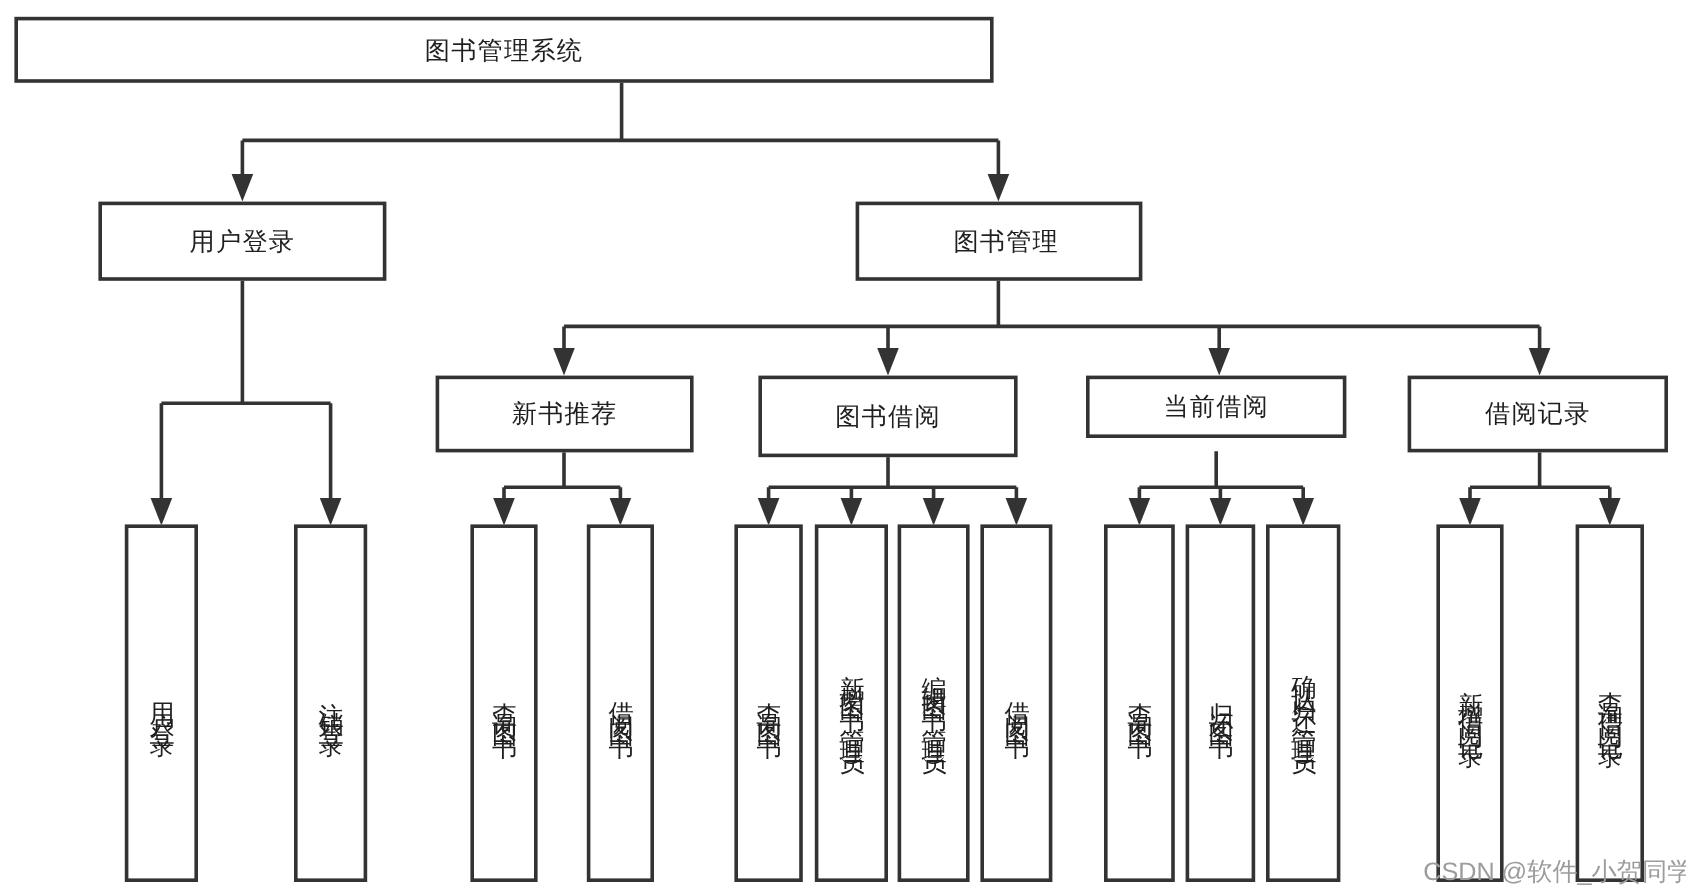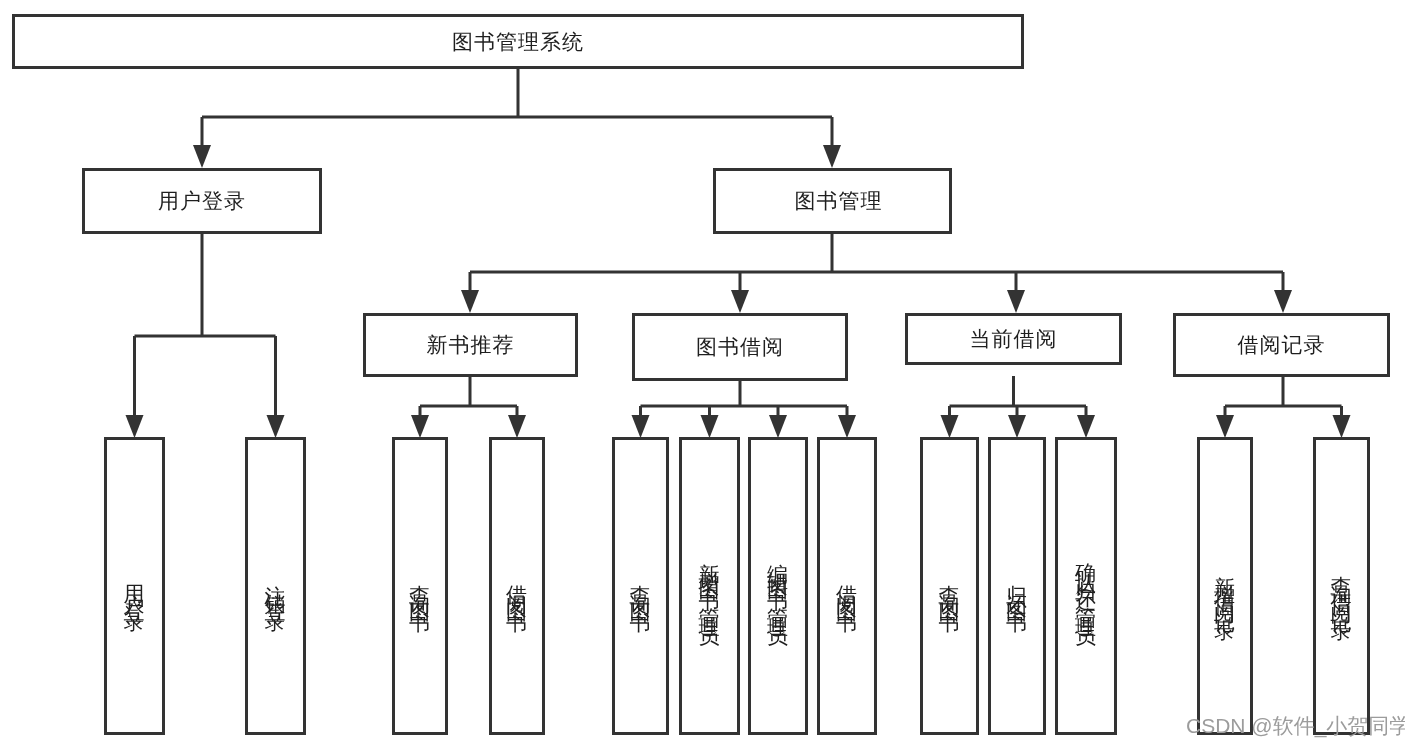--- a/index.html
+++ b/index.html
@@ -90,21 +90,21 @@
       <polygon points="769,415 787,415 778,438"></polygon>
       <polygon points="838,415 856,415 847,438"></polygon>
       <polygon points="940.5,415 958.5,415 949.5,438"></polygon>
       <polygon points="1008,415 1026,415 1017,438"></polygon>
       <polygon points="1077,415 1095,415 1086,438"></polygon>
       <polygon points="1216,415 1234,415 1225,438"></polygon>
       <polygon points="1332.5,415 1350.5,415 1341.5,438"></polygon>
     </g>
   </svg>
 
-  <div class="node" style="left:12px; top:14px; width:1012px; height:55px;">
+  <div class="node" style="left:12px; top:14px; width:816px; height:55px;">
     <span class="label">图书管理系统</span>
   </div>
 
   <div class="node" style="left:82px; top:168px; width:240px; height:66px;">
     <span class="label">用户登录</span>
   </div>
   <div class="node" style="left:713px; top:168px; width:239px; height:66px;padding-left:12px;">
     <span class="label">图书管理</span>
   </div>
 

